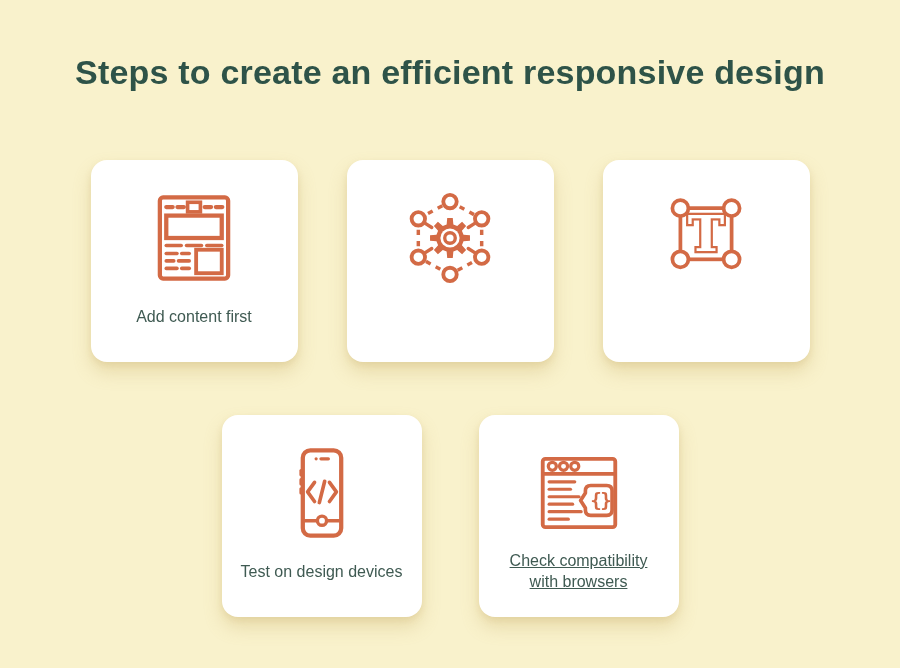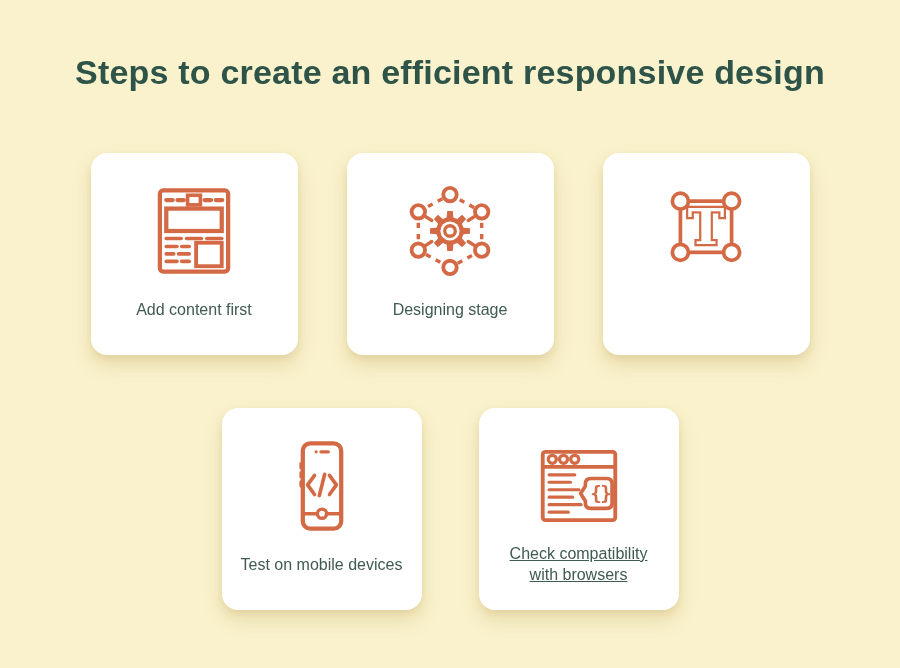--- a/index.html
+++ b/index.html
@@ -7,21 +7,21 @@
     width: 900px; height: 668px;
     background: var(--bg, #F9F2CC);
     font-family: "Liberation Sans", sans-serif;
     overflow: hidden;
   }
   .canvas {
     width: 900px; height: 668px;
     display: flex; flex-direction: column; align-items: center;
   }
   .page-title {
-    margin: 52px 0 3px 0;
+    margin: 52px 0 10px 0;
     font-size: 34px; line-height: 1.18;
     font-weight: 700; letter-spacing: 0.2px;
     color: var(--title, #2E5348);
   }
   .row { display: flex; justify-content: center; }
   .row-top { margin-top: 58px; gap: 49px; }
   .row-bottom { margin-top: 53px; gap: 57px; }
   .card {
     width: 207px; height: 202px; box-sizing: border-box;
     background: var(--card, #fff);
@@ -107,23 +107,20 @@
           <g fill="#FFFFFF" stroke-width="4">
             <circle cx="50" cy="12" r="7"></circle>
             <circle cx="83" cy="30" r="7"></circle>
             <circle cx="83" cy="70" r="7"></circle>
             <circle cx="50" cy="88" r="7"></circle>
             <circle cx="17" cy="70" r="7"></circle>
             <circle cx="17" cy="30" r="7"></circle>
           </g>
         </svg>
       </div>
-      <div class="label-wrap">
-        <div class="card-label">Designing stage</div>
-      </div>
     </div>
 
     <div class="card card-typography">
       <div class="icon-wrap">
         <svg viewBox="0 0 90 90" fill="none" stroke="currentColor" stroke-width="3.5">
           <rect x="21" y="17" width="48" height="48"></rect>
           <text x="45" y="57" text-anchor="middle" font-size="46" font-weight="bold" font-family="DejaVu Serif, serif" fill="#FFFFFF" stroke="currentColor" stroke-width="4.2" paint-order="stroke">T</text>
           <g fill="#FFFFFF">
             <circle cx="21" cy="17" r="7.5"></circle>
             <circle cx="69" cy="17" r="7.5"></circle>
@@ -152,21 +149,21 @@
           <g stroke-width="3.4" stroke-linecap="round" stroke-linejoin="round">
             <polyline points="38,35 31.5,44 38,53"></polyline>
             <polyline points="52,35 58.5,44 52,53"></polyline>
             <line x1="47.5" y1="34" x2="42.5" y2="54"></line>
           </g>
           <line x1="27" y1="71" x2="63" y2="71" stroke-width="3.4"></line>
           <circle cx="45" cy="71" r="4.3" fill="#FFFFFF" stroke-width="3.2"></circle>
         </svg>
       </div>
       <div class="label-wrap">
-        <div class="card-label">Test on mobile devices</div>
+        <div class="card-label">Test on design devices</div>
       </div>
     </div>
 
     <div class="card card-browser-compat">
       <div class="icon-wrap">
         <svg viewBox="0 0 90 90" fill="none" stroke="currentColor" stroke-width="3.6">
           <rect x="11" y="13" width="68" height="64" rx="2.5"></rect>
           <line x1="11" y1="27" x2="79" y2="27"></line>
           <g stroke-width="3">
             <circle cx="20" cy="20" r="3.8"></circle>

